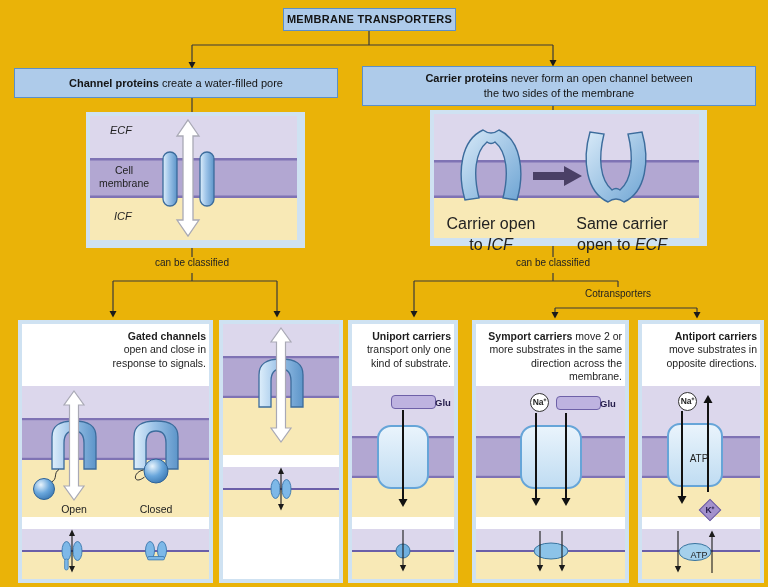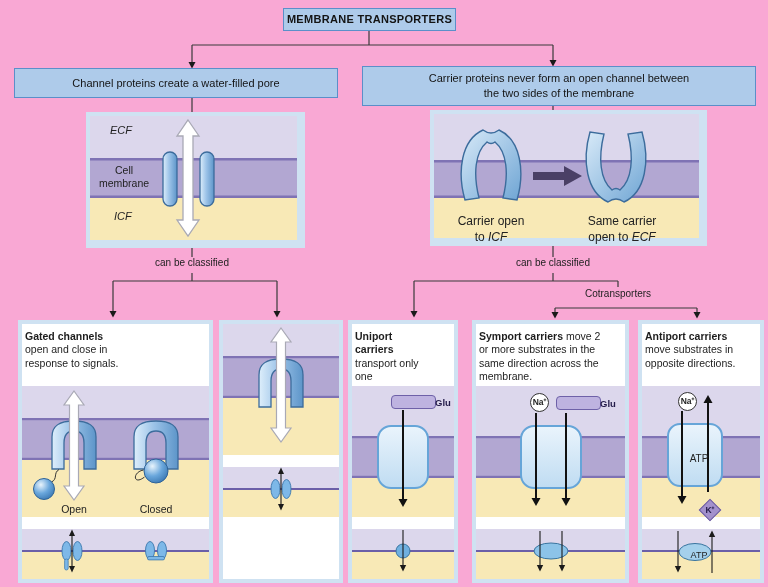--- a/index.html
+++ b/index.html
@@ -1,42 +1,42 @@
 <!DOCTYPE html>
 <html><head>
 <meta charset="utf-8">
 <style>
   html,body { margin:0; padding:0; background:#ffffff; }
   .canvas {
-    position:relative; width:768px; height:587px; background:#f9a8d4;
+    position:relative; width:768px; height:587px; background:#eab308;
     font-family:"Liberation Sans", sans-serif; color:#1d1d1d; overflow:hidden;
   }
   svg { display:block; }
   .connectors { position:absolute; left:0; top:0; }
   .node {
     position:absolute; background:#aecbea; border:1.5px solid #5b8fc9;
     display:flex; align-items:center; justify-content:center; text-align:center;
     font-size:11px; line-height:1.32; box-sizing:border-box; color:#141414;
   }
-  .bold { font-weight:normal; }
+  .bold { font-weight:bold; }
   .pre { white-space:pre-line; }
   .title-node { font-weight:bold; letter-spacing:.3px; font-size:11px; }
   .fig-card { position:absolute; background:#cfe2f2; padding:4px; box-sizing:border-box; }
   .fig-inner { position:relative; width:100%; height:100%; }
   .fig-label { position:absolute; font-size:11px; color:#222; }
   .italic { font-style:italic; }
   .cm-label { font-size:10.5px; text-align:center; line-height:1.25; }
-  .carrier-caption { position:absolute; font-size:12px; text-align:center; line-height:1.3; color:#222; }
+  .carrier-caption { position:absolute; font-size:16px; text-align:center; line-height:1.3; color:#222; }
   .carrier-caption .line { display:block; }
   .flow-label { position:absolute; font-size:10px; color:#222; text-align:center; }
   .panel { position:absolute; top:320px; height:263px; background:#cfe2f2; padding:4px; box-sizing:border-box; }
   .panel-inner { position:relative; width:100%; height:100%; background:#fff; }
   .panel-head {
-    height:62px; background:#fff; font-size:10.5px; text-align:left;
-    padding:6px 21px 0 3px; line-height:1.28; box-sizing:border-box; color:#1d1d1d;
+    height:62px; background:#fff; font-size:10.5px; text-align:right;
+    padding:6px 3px 0 3px; line-height:1.28; box-sizing:border-box; color:#1d1d1d;
   }
   .tb { font-weight:bold; display:block; }
   .tbi { font-weight:bold; }
   .badge-glu {
     position:absolute; width:32px; height:14px; background:#beb3e0;
     border:1.3px solid #6e61a8; border-radius:4px; font-size:9.5px; font-weight:bold;
     color:#241c4a; text-align:center; line-height:14px; box-sizing:border-box;padding-left:43px;
   }
   .badge-na {
     position:absolute; width:19px; height:19px; background:#ffffff; border:1.2px solid #333;

